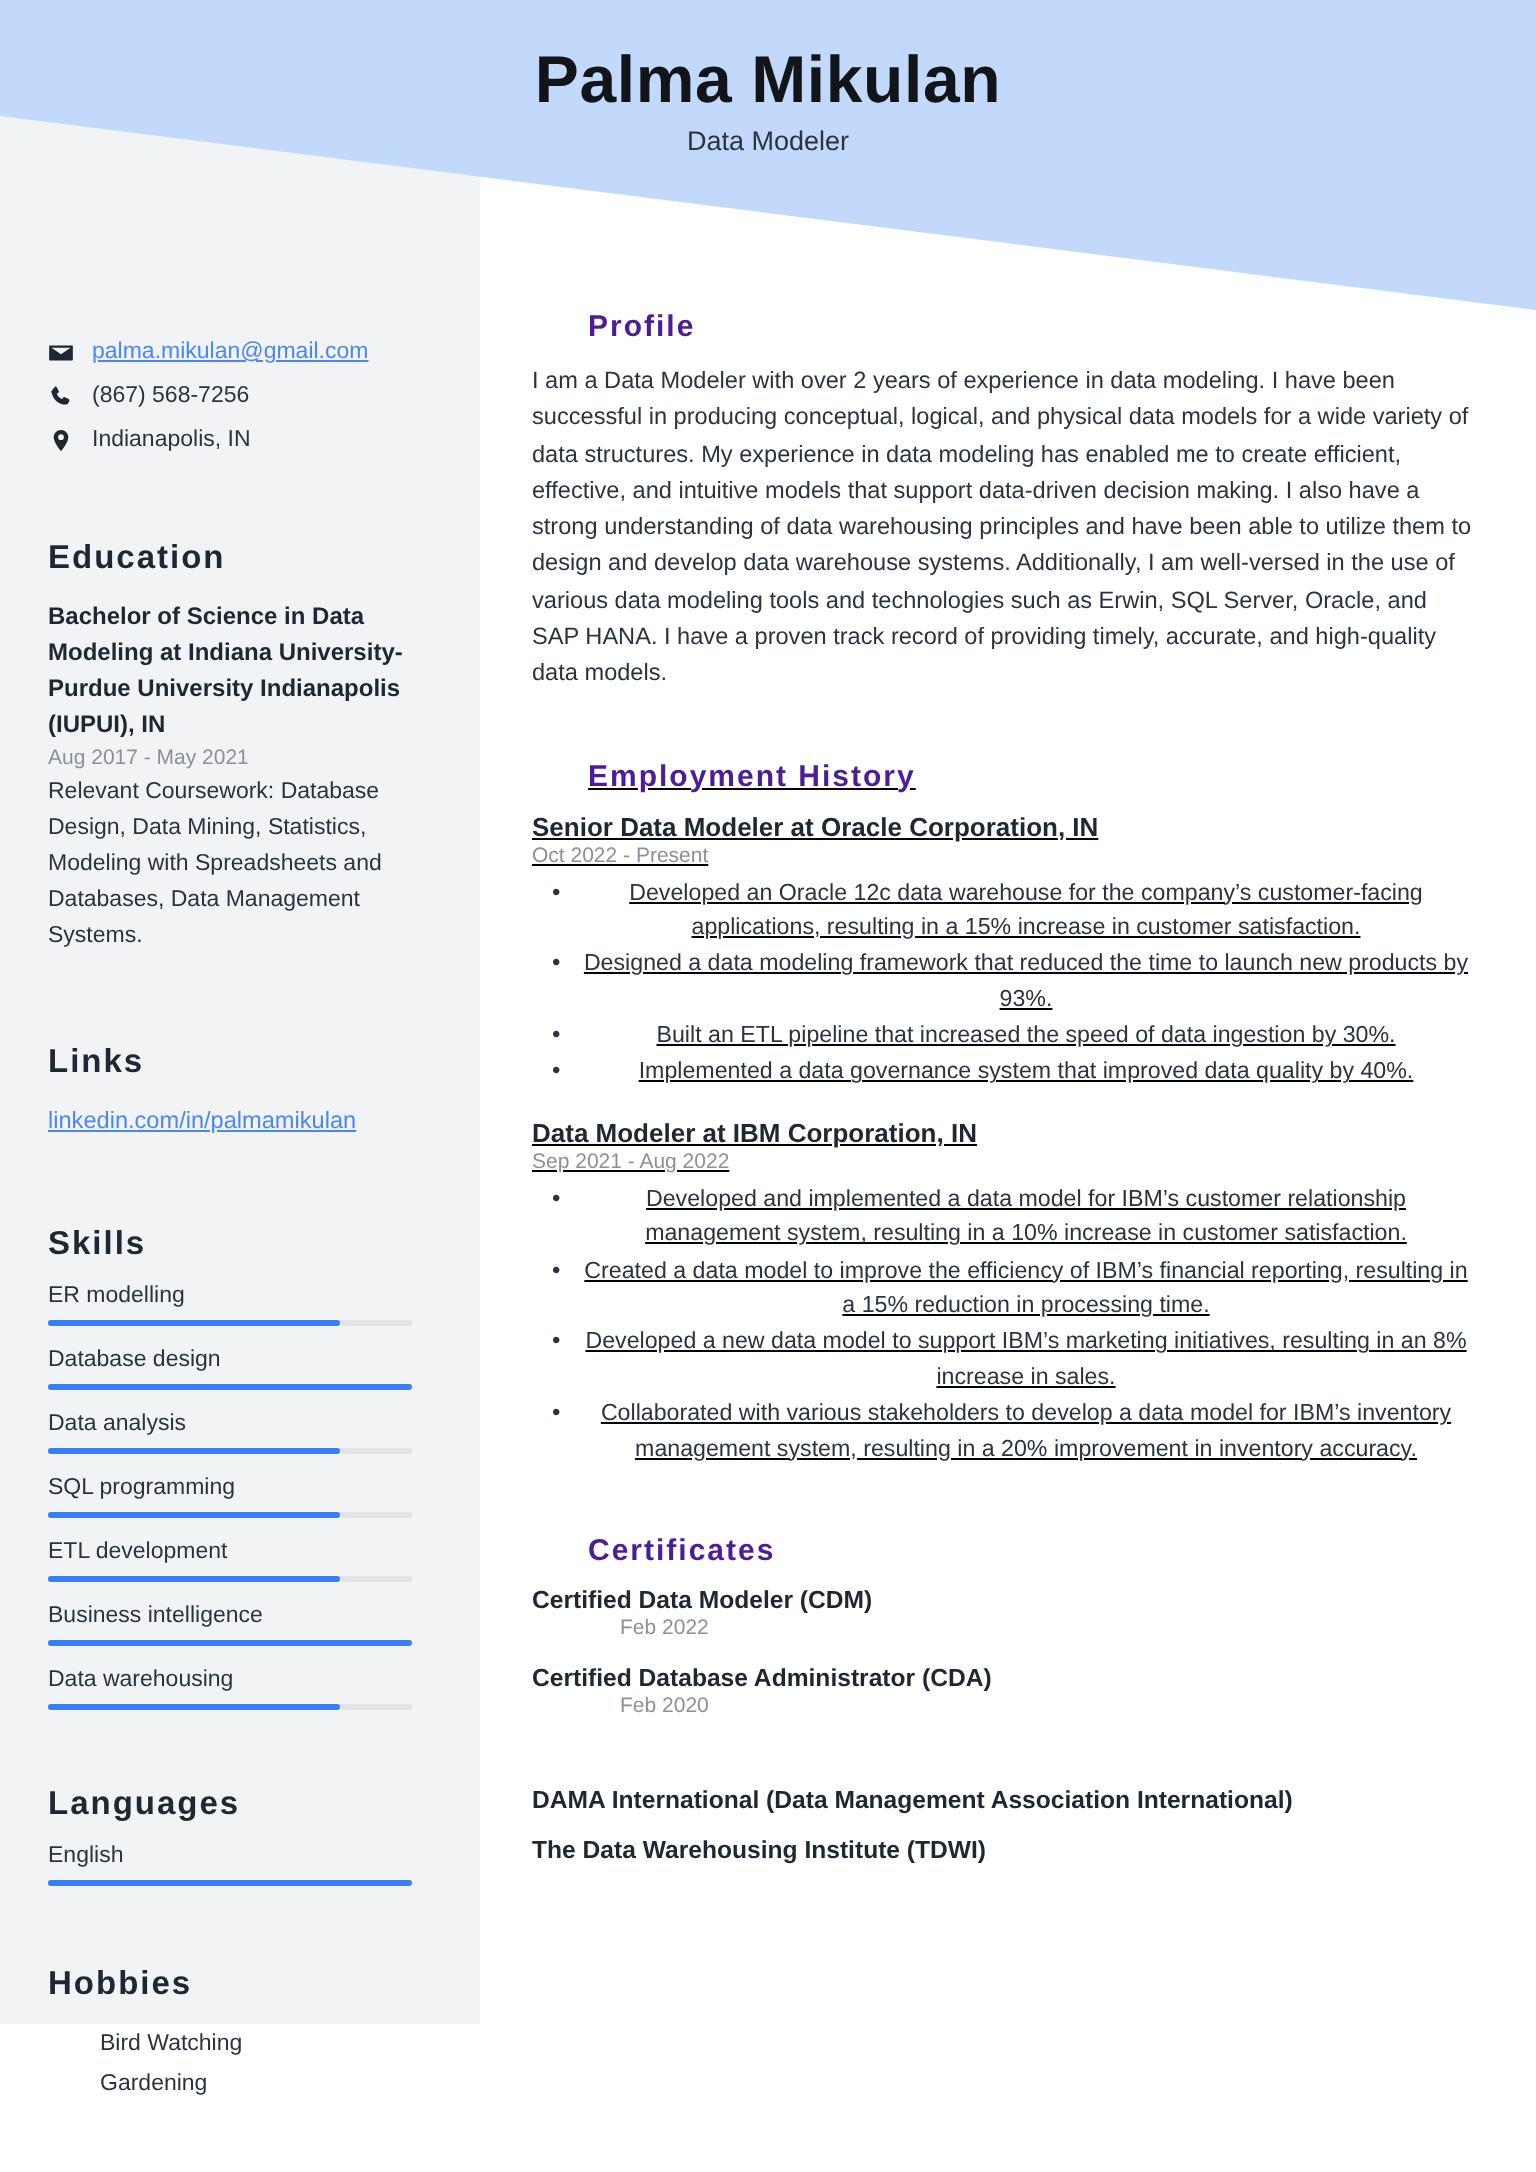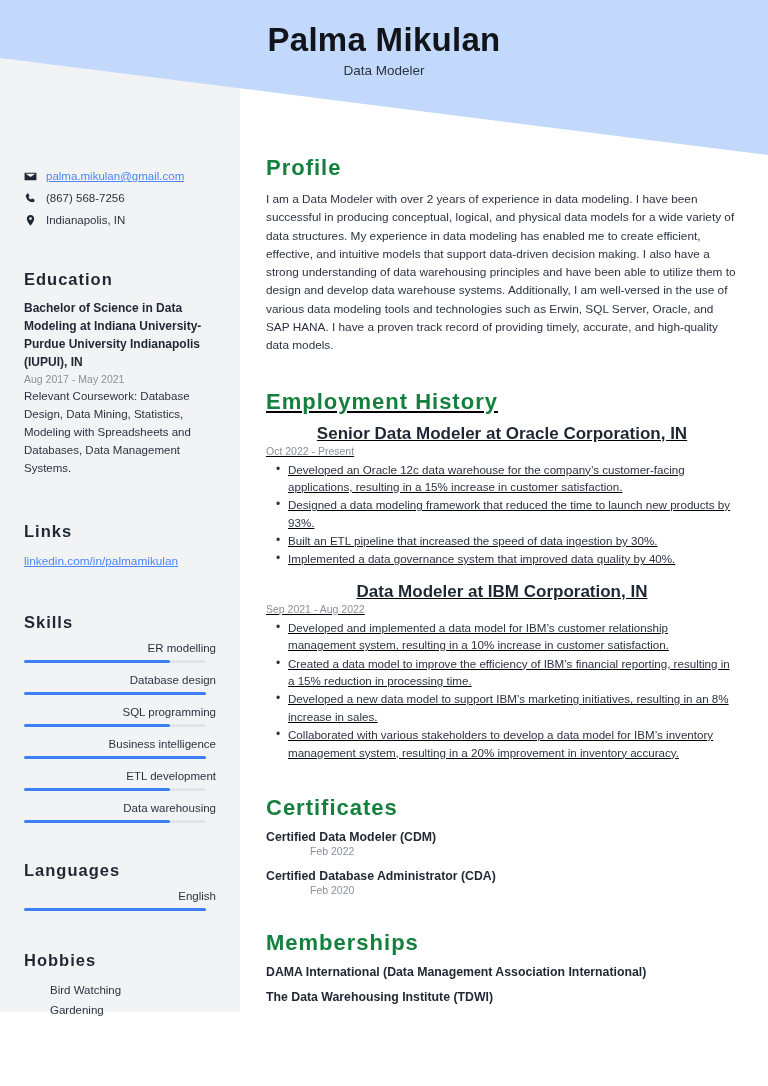--- a/index.html
+++ b/index.html
@@ -117,21 +117,20 @@
     color: #2b3340;
     line-height: 1.56;
     margin-top: 3px;
   }
 
   .bar-item { margin-bottom: 11px; }
   .bar-label {
     font-size: 11.5px;
     color: #2b3340;
     margin-bottom: 6px;
-    text-align: right;
   }
   .bar-track {
     position: relative;
     width: 182px;
     height: 3px;
     background: #e2e4e7;
     border-radius: 2px;
   }
   .bar-fill {
     position: absolute;
@@ -152,52 +151,53 @@
   .main {
     position: absolute;
     top: 0;
     left: 240px;
     width: 528px;
     height: 1086px;
     padding: 155px 30px 0 26px;
     z-index: 1;
   }
   .main-h {
-    font-size: 22px;
-    font-weight: bold;
-    color: #15803d;
+    font-size: 15px;
+    font-weight: bold;
+    color: #4c1d95;
     letter-spacing: 1px;
     margin-bottom: 9px;
+    margin-left: 28px;
   }
   .para {
     font-size: 11.8px;
     color: #2b3340;
     line-height: 1.55;
     text-align: left;
   }
   .blk-emp { margin-top: 34px; text-decoration: underline; }
   .blk-cer { margin-top: 34px; }
   .blk-mem { margin-top: 34px; }
 
   .job { margin-bottom: 14px; }
   .job-title {
-    font-size: 17px;
-    font-weight: bold;
-    color: #1f2733;
-    text-align: center;
+    font-size: 13px;
+    font-weight: bold;
+    color: #1f2733;
   }
   .job-date {
     font-size: 10.5px;
     color: #8b9099;
     margin-top: 1px;
     margin-bottom: 4px;
   }
   ul.bullets {
     list-style: none;
     padding-left: 22px;
+    text-align: center;
   }
   ul.bullets li {
     position: relative;
     font-size: 11.6px;
     color: #2b3340;
     line-height: 1.5;
     margin-bottom: 1px;
   }
   ul.bullets li::before {
     content: "\2022";
@@ -286,35 +286,41 @@
                 <div class="bar-fill" style="width: 80%;"></div>
               </div>
             </div>
             <div class="bar-item">
               <div class="bar-label">Database design</div>
               <div class="bar-track">
                 <div class="bar-fill" style="width: 100%;"></div>
               </div>
             </div>
             <div class="bar-item">
+              <div class="bar-label">Data analysis</div>
+              <div class="bar-track">
+                <div class="bar-fill" style="width: 80%;"></div>
+              </div>
+            </div>
+            <div class="bar-item">
               <div class="bar-label">SQL programming</div>
               <div class="bar-track">
                 <div class="bar-fill" style="width: 80%;"></div>
               </div>
             </div>
             <div class="bar-item">
+              <div class="bar-label">ETL development</div>
+              <div class="bar-track">
+                <div class="bar-fill" style="width: 80%;"></div>
+              </div>
+            </div>
+            <div class="bar-item">
               <div class="bar-label">Business intelligence</div>
               <div class="bar-track">
                 <div class="bar-fill" style="width: 100%;"></div>
-              </div>
-            </div>
-            <div class="bar-item">
-              <div class="bar-label">ETL development</div>
-              <div class="bar-track">
-                <div class="bar-fill" style="width: 80%;"></div>
               </div>
             </div>
             <div class="bar-item">
               <div class="bar-label">Data warehousing</div>
               <div class="bar-track">
                 <div class="bar-fill" style="width: 80%;"></div>
               </div>
             </div>
           </div>
       </div>
@@ -389,21 +395,20 @@
             <div class="cert-date">Feb 2022</div>
           </div>
           <div class="cert">
             <div class="cert-name">Certified Database Administrator (CDA)</div>
             <div class="cert-date">Feb 2020</div>
           </div>
         </div>
     </div>
 
     <div class="blk-mem">
-      <div class="main-h">Memberships</div>
       <div id="mems-list">
           <div class="mem">DAMA International (Data Management Association International)</div>
           <div class="mem">The Data Warehousing Institute (TDWI)</div>
         </div>
     </div>
 
   </div>
 </div>
 
 </body></html>

